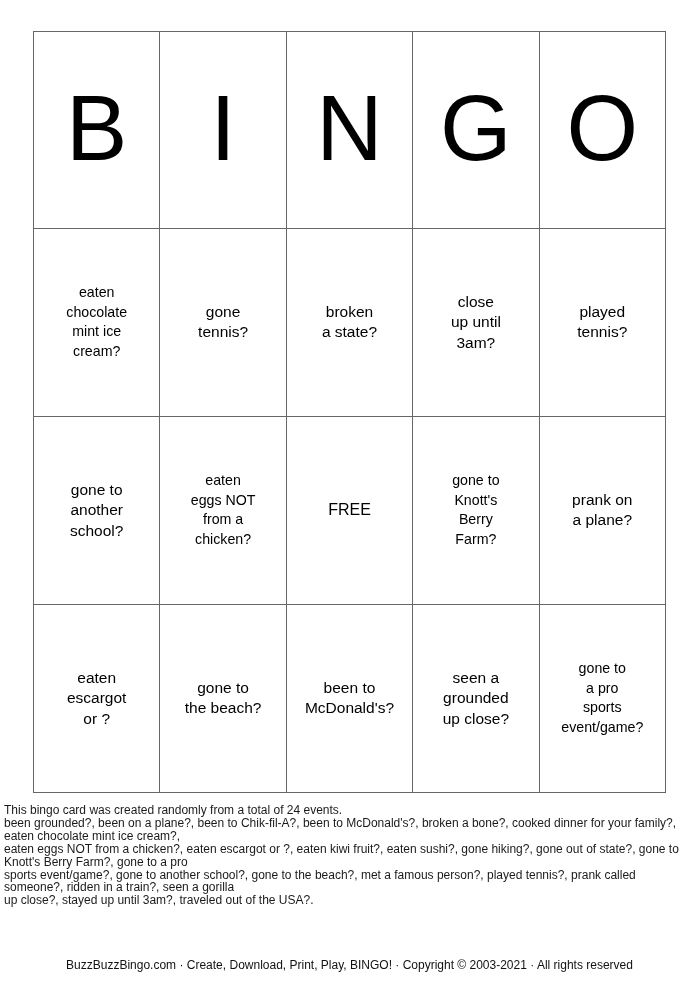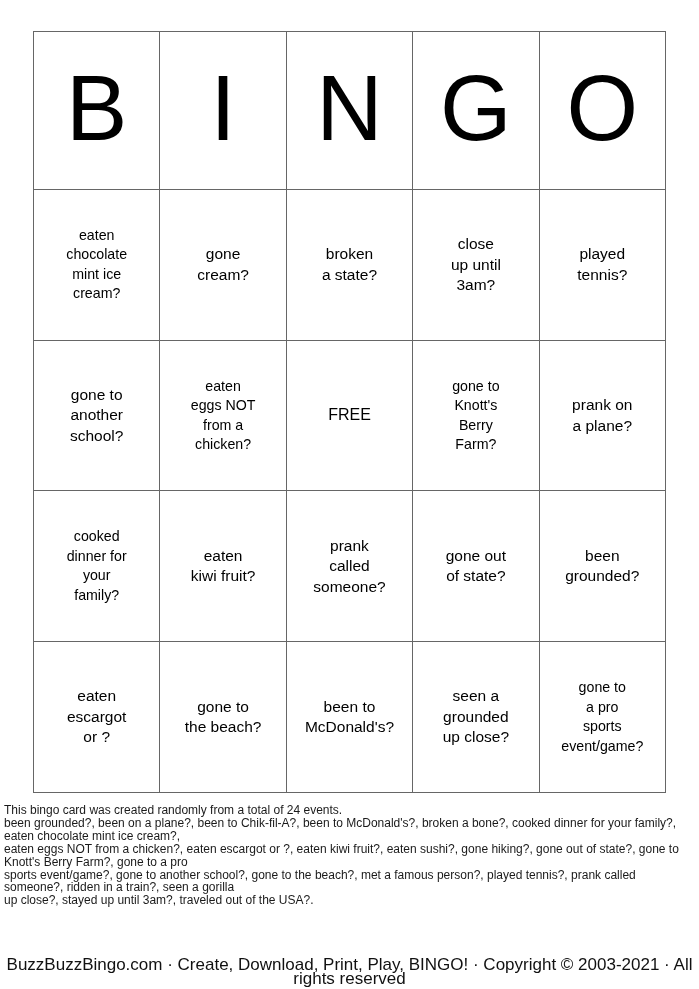--- a/index.html
+++ b/index.html
@@ -79,21 +79,21 @@
     color: #1a1a1a;
     white-space: pre-line;
   }
 
   .copyright {
     position: absolute;
     left: 0;
     top: 958px;
     width: 699px;
     text-align: center;
-    font-size: 17px;
+    font-size: 12px;
     line-height: 14px;
     color: #111111;
   }
 </style>
 </head>
 <body>
 
 <div class="card">
   <table class="bingo-grid">
     <tbody>
@@ -104,21 +104,21 @@
         <td>G</td>
         <td>O</td>
       </tr>
 
       <tr class="cell-row">
         <td class="lines-4">eaten
 chocolate
 mint ice
 cream?</td>
         <td>gone
-cream?</td>
+tennis?</td>
         <td>broken
 a state?</td>
         <td>close
 up until
 3am?</td>
         <td>played
 tennis?</td>
       </tr>
 
 
@@ -132,35 +132,20 @@
 chicken?</td>
         <td class="free-cell">FREE</td>
         <td class="lines-4">gone to
 Knott's
 Berry
 Farm?</td>
         <td>prank on
 a plane?</td>
       </tr>
 
-      <tr class="cell-row">
-        <td class="lines-4">cooked
-dinner for
-your
-family?</td>
-        <td>eaten
-kiwi fruit?</td>
-        <td>prank
-called
-someone?</td>
-        <td>gone out
-of state?</td>
-        <td>been
-grounded?</td>
-      </tr>
 
       <tr class="cell-row">
         <td>eaten
 escargot
 or ?</td>
         <td>gone to
 the beach?</td>
         <td>been to
 McDonald's?</td>
         <td>seen a

